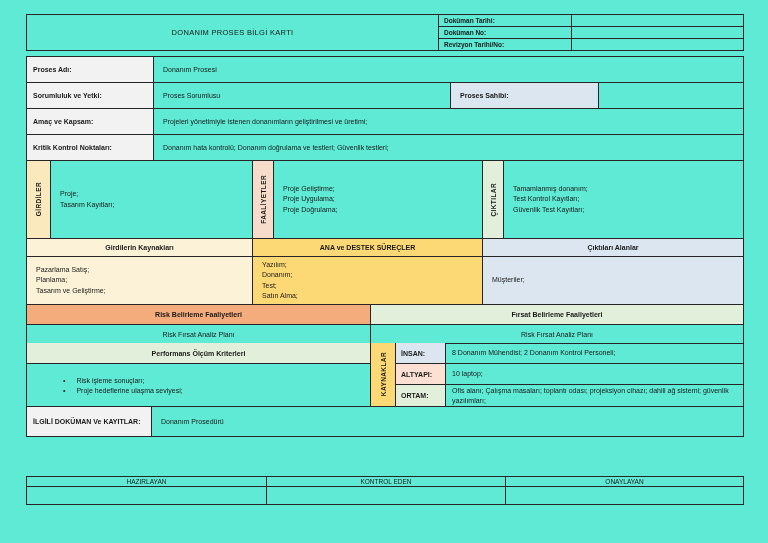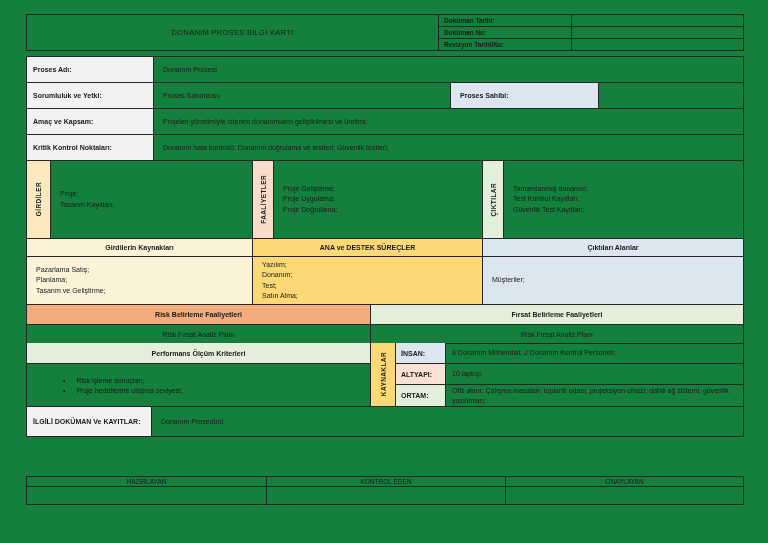--- a/index.html
+++ b/index.html
@@ -1,16 +1,16 @@
 <!DOCTYPE html>
 <html style="--border: #262626; --label_gray: #F2F2F2; --amber: #FAE9BC; --cream: #FBF2D8; --gold: #FCD975; --salmon_dark: #F8DCCB; --salmon: #FBE0D3; --green: #E2EFDA; --blue: #DCE6F1; --orange: #F5AC7D;"><head>
 <meta charset="utf-8">
 <style>
   html,body { margin:0; padding:0; background:#fff; }
-  .page { position:relative; width:768px; height:543px; background:#15803d; overflow:hidden;
+  .page { position:relative; width:768px; height:543px; background:#5eead4; overflow:hidden;
           font-family:"Liberation Sans", sans-serif; color:#1a1a1a; }
   .sheet { position:absolute; left:26px; top:14px; width:718px; }
 
   table { border-collapse:collapse; table-layout:fixed; width:718px; }
   td { border:1px solid var(--border,#262626); padding:0 4px; font-size:7px;
        color:#1a1a1a; overflow:hidden; vertical-align:middle; }
 
   .frame { border:1.5px solid var(--border,#262626); }
   .center { text-align:center; }
   .pre { white-space:pre-line; line-height:1.5; }

